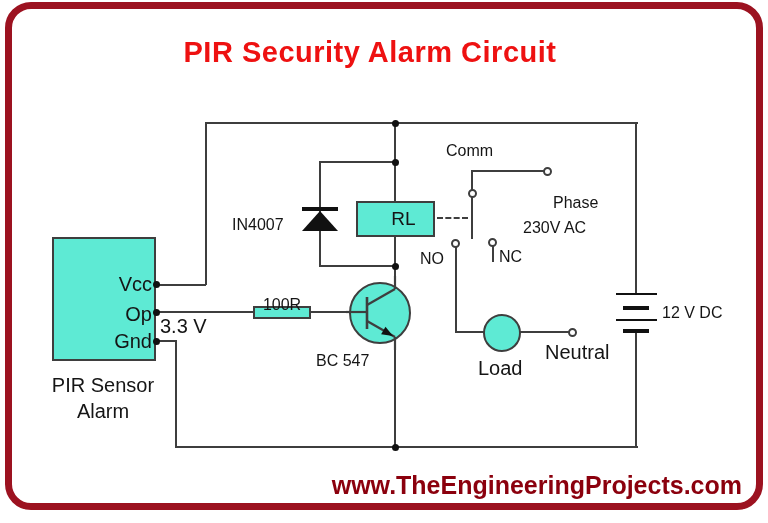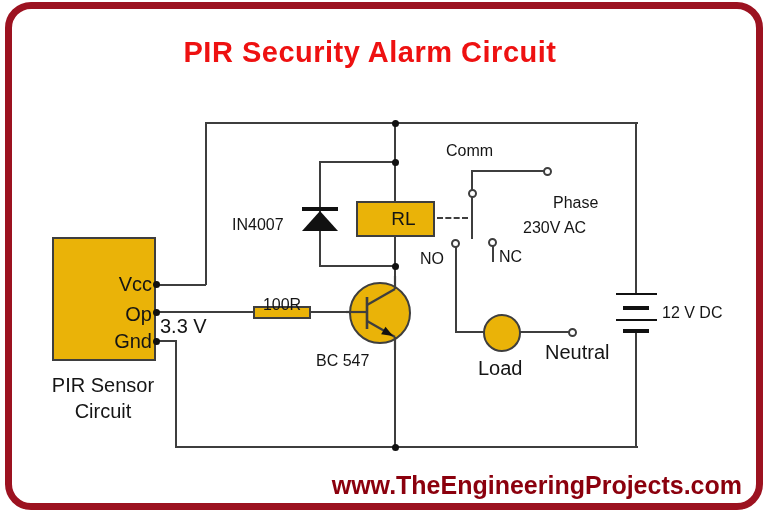--- a/index.html
+++ b/index.html
@@ -18,21 +18,21 @@
   #frame{
     position:absolute;left:5px;top:2px;width:758px;height:508px;
     border:7px solid var(--frame-red);border-radius:26px;box-sizing:border-box;
   }
   .hw{position:absolute;height:2px;background:var(--wire);z-index:1;}
   .vw{position:absolute;width:2px;background:var(--wire);z-index:1;}
   .dash{position:absolute;height:0;border-top:2px dashed var(--wire);z-index:1;}
   .dot{position:absolute;width:7px;height:7px;background:#111;border-radius:50%;z-index:4;}
   .term{position:absolute;width:9px;height:9px;background:#fff;border:2px solid var(--wire);
         border-radius:50%;box-sizing:border-box;z-index:4;}
-  .box{position:absolute;border:2px solid var(--wire);background:#eab308;box-sizing:border-box;z-index:2;padding-left:16px;}
+  .box{position:absolute;border:2px solid var(--wire);background:#5eead4;box-sizing:border-box;z-index:2;padding-left:16px;}
   .lbl{position:absolute;font-size:20px;line-height:17px;color:var(--ink);z-index:5;white-space:nowrap;}
   .lbl16{font-size:16px;line-height:18px;}
   .title{
     position:absolute;left:0;top:36px;width:740px;text-align:center;
     font-size:29px;font-weight:bold;color:var(--title-red);letter-spacing:.5px;z-index:6;
   }
   .footer{
     position:absolute;right:26px;top:471px;font-size:25px;font-weight:bold;
     color:var(--footer-maroon);z-index:6;white-space:nowrap;
   }
@@ -118,21 +118,21 @@
   <div class="term" style="left:451px;top:239px;"></div>
   <div class="term" style="left:488px;top:238px;"></div>
   <div class="term" style="left:568px;top:328px;"></div>
 
   <div class="lbl" style="left:108px;top:276px;width:44px;text-align:right;">Vcc</div>
   <div class="lbl" style="left:108px;top:306px;width:44px;text-align:right;">Op</div>
   <div class="lbl" style="left:102px;top:333px;width:50px;text-align:right;">Gnd</div>
   <div class="lbl" style="left:160px;top:318px;">3.3 V</div>
   <div class="lbl" style="left:33px;top:372px;width:140px;text-align:center;line-height:26px;">
     <div>PIR Sensor</div>
-    <div>Circuit</div>
+    <div>Alarm</div>
   </div>
   <div class="lbl lbl16" style="left:252px;top:296px;width:60px;text-align:center;">100R</div>
   <div class="lbl lbl16" style="left:316px;top:352px;">BC 547</div>
   <div class="lbl lbl16" style="left:232px;top:216px;">IN4007</div>
   <div class="lbl lbl16" style="left:446px;top:142px;">Comm</div>
   <div class="lbl lbl16" style="left:553px;top:162px;margin-top:32px;">Phase</div>
   <div class="lbl lbl16" style="left:420px;top:250px;">NO</div>
   <div class="lbl lbl16" style="left:499px;top:248px;">NC</div>
   <div class="lbl lbl16" style="left:523px;top:219px;">230V AC</div>
   <div class="lbl" style="left:478px;top:360px;width:48px;text-align:left;">Load</div>

